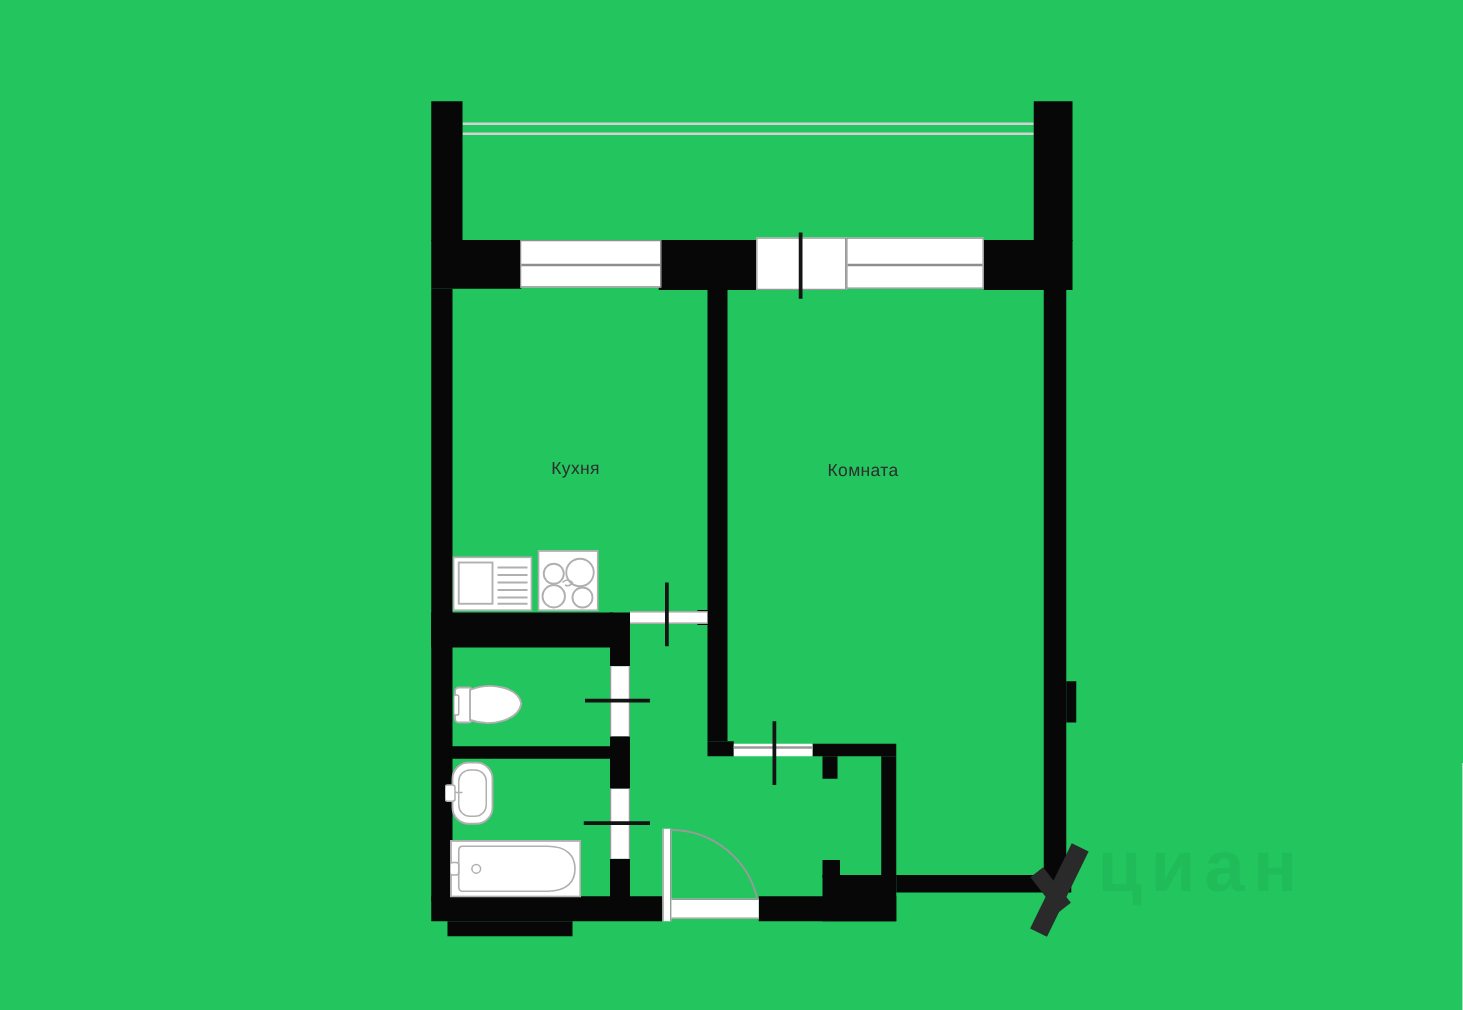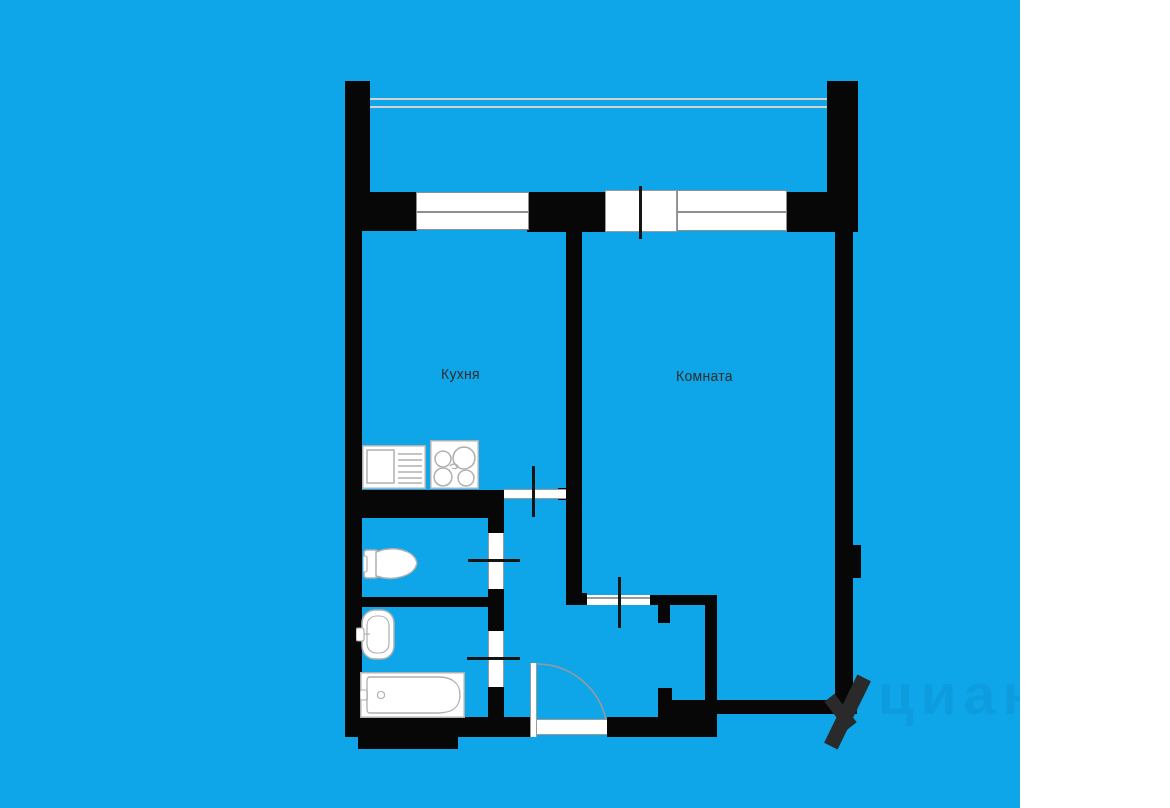--- a/index.html
+++ b/index.html
@@ -1,17 +1,17 @@
 <!DOCTYPE html>
 <html><head>
 <meta charset="utf-8">
 <style>
   html,body{margin:0;padding:0;background:#ffffff;}
   .plan{
-    position:relative;width:1020px;height:808px;background:#0ea5e9;overflow:hidden;
+    position:relative;width:1170px;height:808px;background:#22c55e;overflow:hidden;
     font-family:"Liberation Sans", sans-serif;
   }
   
   .w{position:absolute;background:#070707;z-index:2;}
   
   .rail{position:absolute;height:2px;background:#d2d2d2;z-index:1;}
   
   .win{position:absolute;background:#ffffff;border:1.5px solid #8e8e8e;box-sizing:border-box;z-index:3;}
   .win .mid{position:absolute;left:0;right:0;height:1.5px;background:#8e8e8e;}
   
@@ -147,19 +147,19 @@
   <div class="fx" style="left:360px;top:672px;">
     <svg width="105" height="46" viewBox="0 0 105 46">
       <rect x="0.75" y="0.75" width="103.5" height="44.5" fill="#ffffff" stroke="#b0b0b0" stroke-width="1.5"></rect>
       <path d="M 10 5 L 78 5 C 94 5 100 13 100 23 C 100 33 94 41 78 41 L 10 41 C 8 41 7 40 7 37 L 7 9 C 7 6 8 5 10 5 Z" fill="none" stroke="#b0b0b0" stroke-width="1.3"></path>
       <circle cx="21" cy="23" r="3.5" fill="none" stroke="#b0b0b0" stroke-width="1.2"></circle>
       <rect x="0" y="18" width="7" height="10" rx="2" fill="#ffffff" stroke="#b0b0b0" stroke-width="1.2"></rect>
     </svg>
   </div>
 
   <div class="room-label" style="left:441px;top:366px;">Кухня</div>
-  <div class="room-label" style="left:676px;top:368px;">Комната</div>
+  <div class="room-label" style="left:662px;top:368px;">Комната</div>
 
   <div class="wm-text" style="left:878px;top:660px;">циан</div>
   <div class="wm-mark" style="left:840px;top:674px;width:15px;height:76px;transform:rotate(26deg);"></div>
   <div class="wm-mark" style="left:834px;top:694px;width:13px;height:36px;transform:rotate(-38deg);"></div>
 
 </div>
 
 </body></html>

